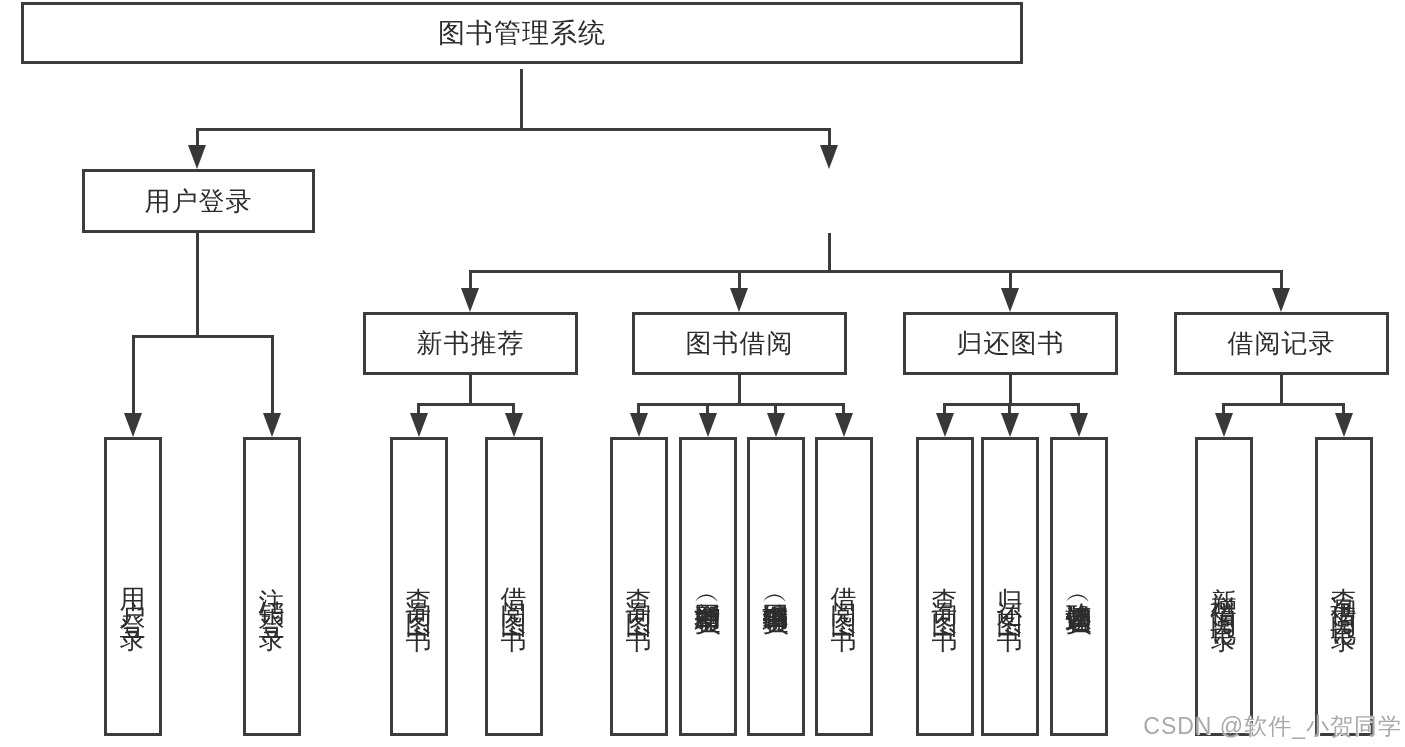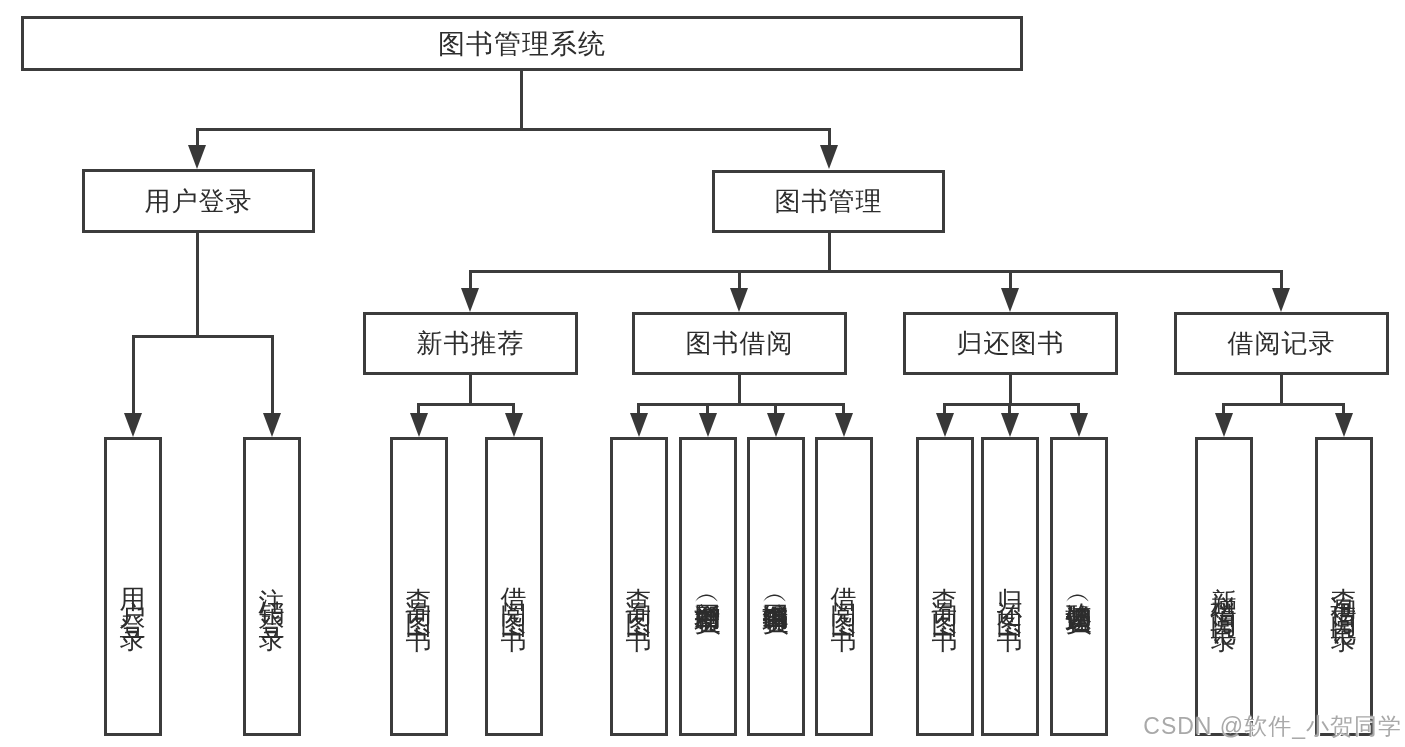--- a/index.html
+++ b/index.html
@@ -90,24 +90,23 @@
   <div class="arrow" style="left:1001px;top:413px;"></div>
   <div class="arrow" style="left:1070px;top:413px;"></div>
 
   <div class="vl" style="left:1280px;top:375px;height:31px;"></div>
   <div class="hl" style="left:1222px;top:403px;width:123px;"></div>
   <div class="vl" style="left:1222px;top:403px;height:16px;"></div>
   <div class="vl" style="left:1342px;top:403px;height:16px;"></div>
   <div class="arrow" style="left:1215px;top:413px;"></div>
   <div class="arrow" style="left:1335px;top:413px;"></div>
 
-  <div class="box rootbox" style="left:21px;top:16px;width:1002px;height:55px;">图书管理系统</div>
+  <div class="box rootbox" style="left:21px;top:2px;width:1002px;height:62px;">图书管理系统</div>
 
   <div class="box" style="left:82px;top:169px;width:233px;height:64px;">用户登录</div>
-  <div class="box" style="left:712px;top:170px;width:233px;height:63px;">图书管理</div>
 
   <div class="box" style="left:632px;top:312px;width:215px;height:63px;">图书借阅</div>
   <div class="box" style="left:363px;top:312px;width:215px;height:63px;">新书推荐</div>
   <div class="box" style="left:903px;top:312px;width:215px;height:63px;">归还图书</div>
   <div class="box" style="left:1174px;top:312px;width:215px;height:63px;">借阅记录</div>
 
   <div class="box vbox ls-wide" style="left:104px;top:437px;width:58px;height:299px;">用户登录</div>
   <div class="box vbox ls-wide" style="left:243px;top:437px;width:58px;height:299px;">注销登录</div>
 
   <div class="box vbox ls-wide" style="left:390px;top:437px;width:58px;height:299px;">查询图书</div>

